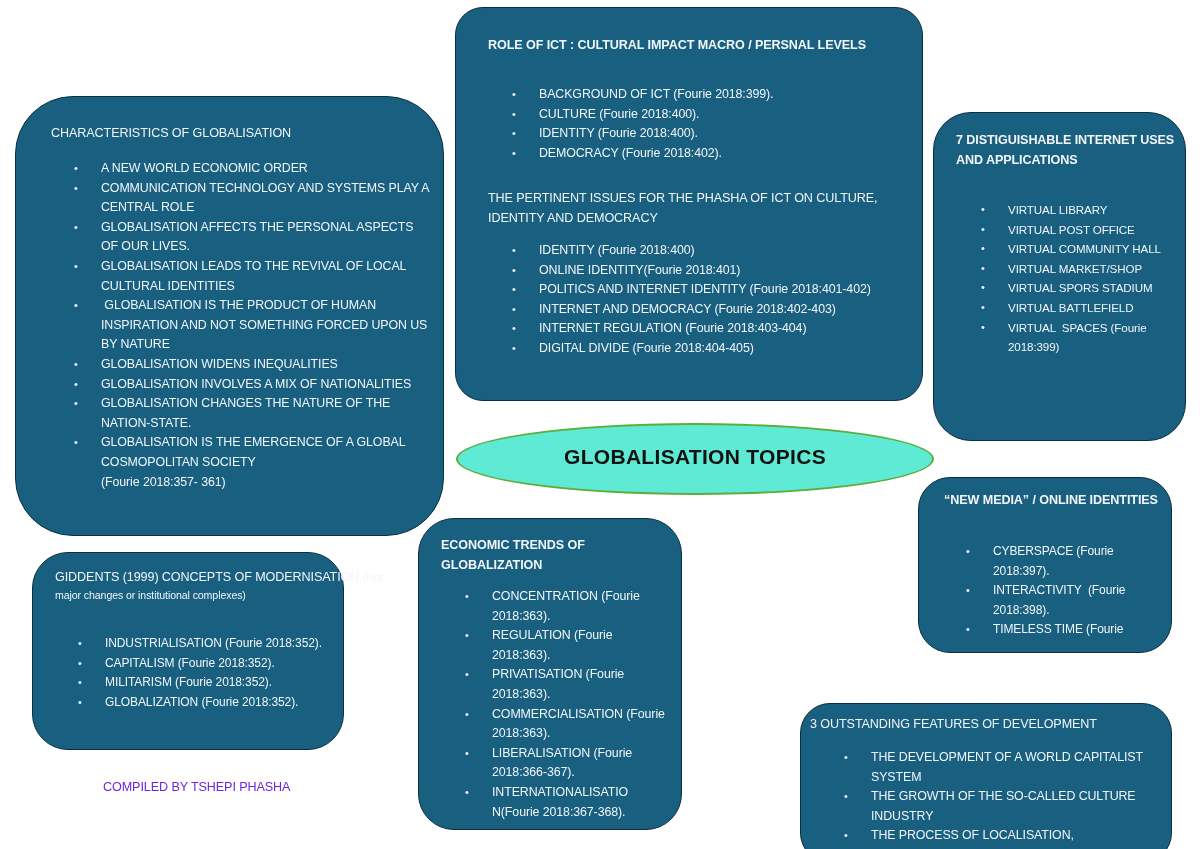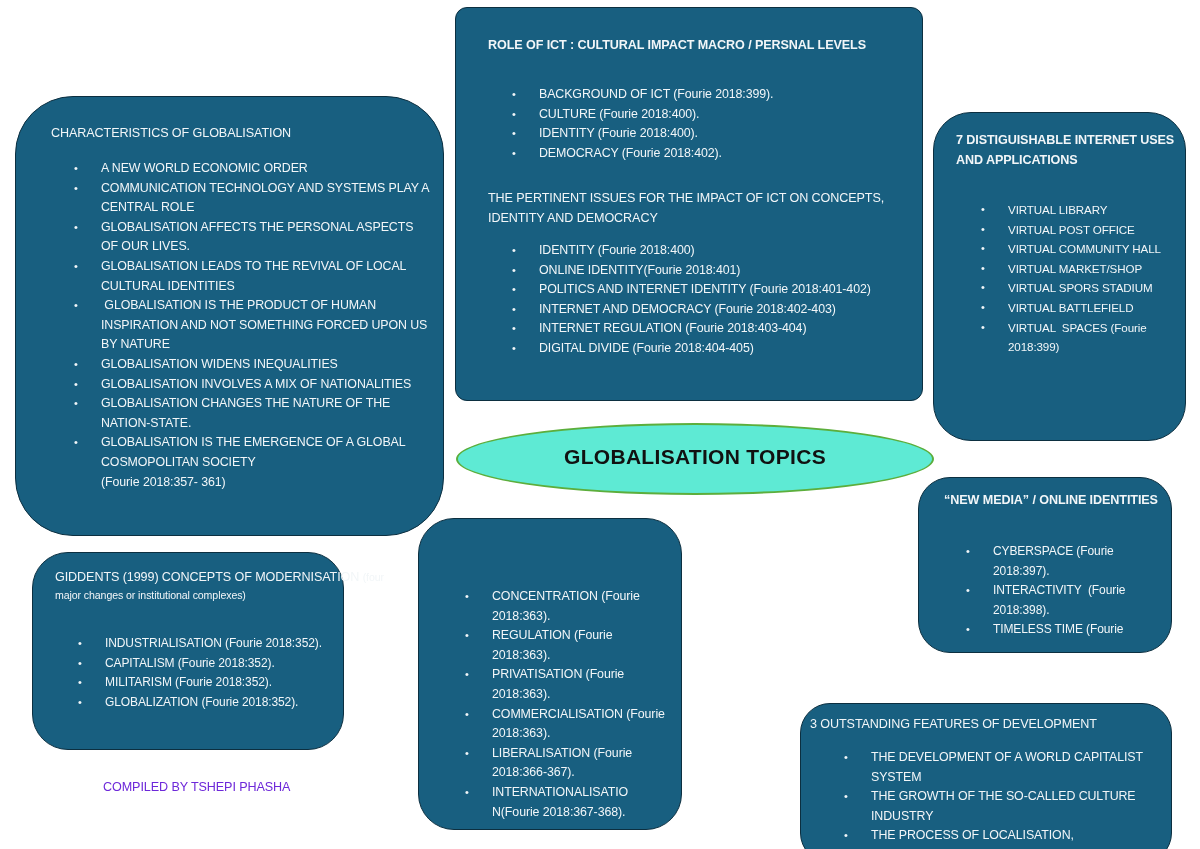--- a/index.html
+++ b/index.html
@@ -56,21 +56,21 @@
   #box-characteristics {
     left: 15px; top: 96px; width: 429px; height: 440px;
     border-radius: 58px;
   }
   #box-characteristics .title { position: absolute; left: 35px; top: 27px; }
   #box-characteristics ul { position: absolute; left: 85px; top: 62px; width: 330px; }
 
   
   #box-ict {
     left: 455px; top: 7px; width: 468px; height: 394px;
-    border-radius: 12px;
+    border-radius: 28px;
   }
   #box-ict .title { position: absolute; left: 32px; top: 28px; width: 400px; }
   #box-ict ul.list1 { position: absolute; left: 83px; top: 77px; width: 370px; }
   #box-ict .title2 { position: absolute; left: 32px; top: 181px; width: 420px; }
   #box-ict ul.list2 { position: absolute; left: 83px; top: 233px; width: 375px; }
 
   
   #box-internet {
     left: 933px; top: 112px; width: 253px; height: 329px;
     border-radius: 38px;
@@ -158,21 +158,21 @@
 </div>
 
 <div class="box" id="box-ict">
   <h3 class="title bold">ROLE OF ICT : CULTURAL IMPACT MACRO / PERSNAL LEVELS</h3>
   <ul class="list1">
     <li><span class="bullet">•</span><span>BACKGROUND OF ICT (Fourie 2018:399).</span></li>
     <li><span class="bullet">•</span><span>CULTURE (Fourie 2018:400).</span></li>
     <li><span class="bullet">•</span><span>IDENTITY (Fourie 2018:400).</span></li>
     <li><span class="bullet">•</span><span>DEMOCRACY (Fourie 2018:402).</span></li>
   </ul>
-  <h4 class="title title2">THE PERTINENT ISSUES FOR THE IMPACT OF ICT ON CONCEPTS, IDENTITY AND DEMOCRACY</h4>
+  <h4 class="title title2">THE PERTINENT ISSUES FOR THE PHASHA OF ICT ON CULTURE, IDENTITY AND DEMOCRACY</h4>
   <ul class="list2">
     <li><span class="bullet">•</span><span>IDENTITY (Fourie 2018:400)</span></li>
     <li><span class="bullet">•</span><span>ONLINE IDENTITY(Fourie 2018:401)</span></li>
     <li><span class="bullet">•</span><span>POLITICS AND INTERNET IDENTITY (Fourie 2018:401-402)</span></li>
     <li><span class="bullet">•</span><span>INTERNET AND DEMOCRACY (Fourie 2018:402-403)</span></li>
     <li><span class="bullet">•</span><span>INTERNET REGULATION (Fourie 2018:403-404)</span></li>
     <li><span class="bullet">•</span><span>DIGITAL DIVIDE (Fourie 2018:404-405)</span></li>
   </ul>
 </div>
 
@@ -206,20 +206,21 @@
   <h3 class="title"><span>GIDDENTS (1999) CONCEPTS OF MODERNISATION</span> <span class="sub">(four major changes or institutional complexes)</span></h3>
   <ul>
     <li><span class="bullet">•</span><span>INDUSTRIALISATION (Fourie 2018:352).</span></li>
     <li><span class="bullet">•</span><span>CAPITALISM (Fourie 2018:352).</span></li>
     <li><span class="bullet">•</span><span>MILITARISM (Fourie 2018:352).</span></li>
     <li><span class="bullet">•</span><span>GLOBALIZATION (Fourie 2018:352).</span></li>
   </ul>
 </div>
 
 <div class="box" id="box-economic">
+  <h3 class="title bold">ECONOMIC TRENDS OF GLOBALIZATION</h3>
   <ul>
     <li><span class="bullet">•</span><span>CONCENTRATION (Fourie 2018:363).</span></li>
     <li><span class="bullet">•</span><span>REGULATION (Fourie 2018:363).</span></li>
     <li><span class="bullet">•</span><span>PRIVATISATION (Fourie 2018:363).</span></li>
     <li><span class="bullet">•</span><span>COMMERCIALISATION (Fourie 2018:363).</span></li>
     <li><span class="bullet">•</span><span>LIBERALISATION (Fourie 2018:366-367).</span></li>
     <li><span class="bullet">•</span><span>INTERNATIONALISATIO N(Fourie 2018:367-368).</span></li>
   </ul>
 </div>
 

